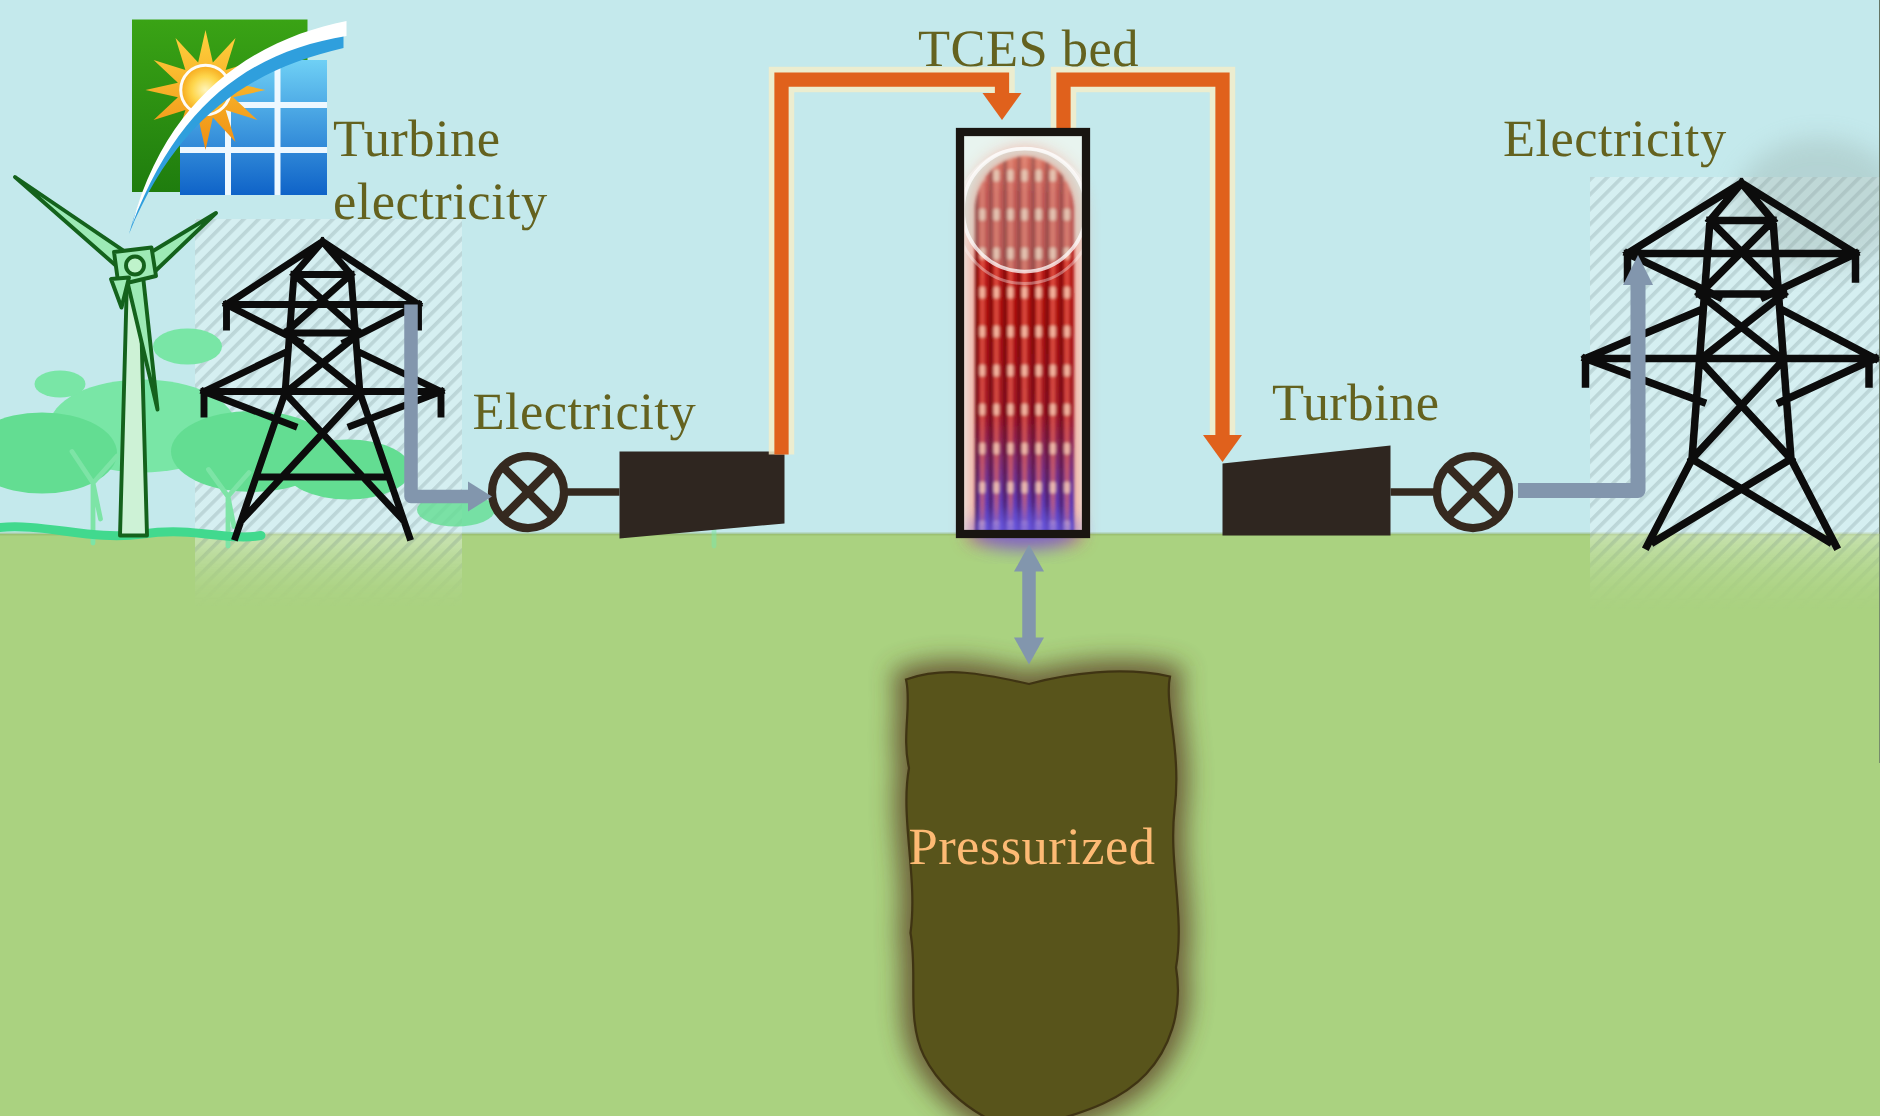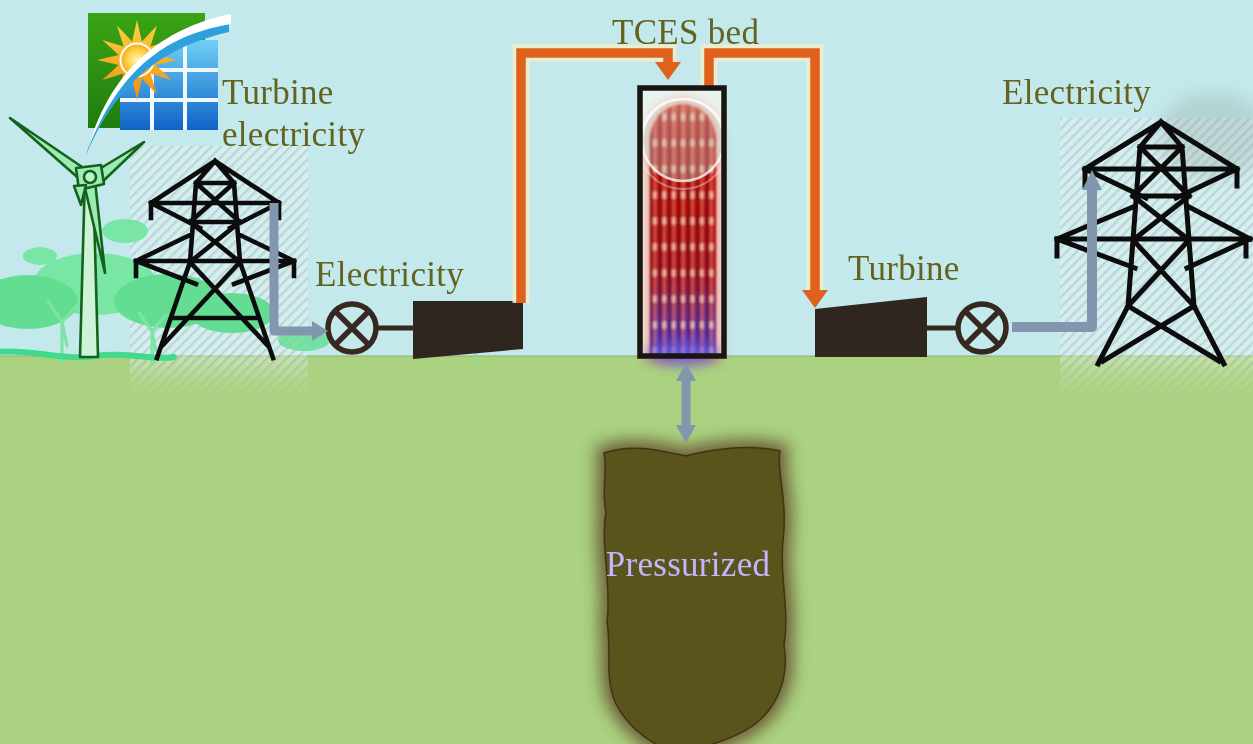--- a/index.html
+++ b/index.html
@@ -6,21 +6,21 @@
   .stage{
     position:relative;width:1253px;height:744px;overflow:hidden;
     font-family:"Liberation Serif","DejaVu Serif",serif;
   }
   .stage svg{position:absolute;left:0;top:0;}
   .lbl{
     position:absolute;color:#64621f;font-size:35px;line-height:42px;
     white-space:nowrap;letter-spacing:.3px;
   }
   .lbl-center{transform:translateX(-50%);text-align:center;}
-  .lbl-white{color:#c4b5fd;line-height:41px;}
+  .lbl-white{color:#fdba74;line-height:41px;}
 </style>
 </head>
 <body>
 
 <div class="stage">
 <svg width="1253" height="744" viewBox="0 0 1253 744">
   <defs>
     <pattern id="hatch" width="7" height="7" patternUnits="userSpaceOnUse" patternTransform="rotate(45)">
       <rect width="7" height="7" fill="rgba(245,252,252,0.35)"></rect>
       <rect x="0" width="2.4" height="7" fill="rgba(95,120,125,0.22)"></rect>

